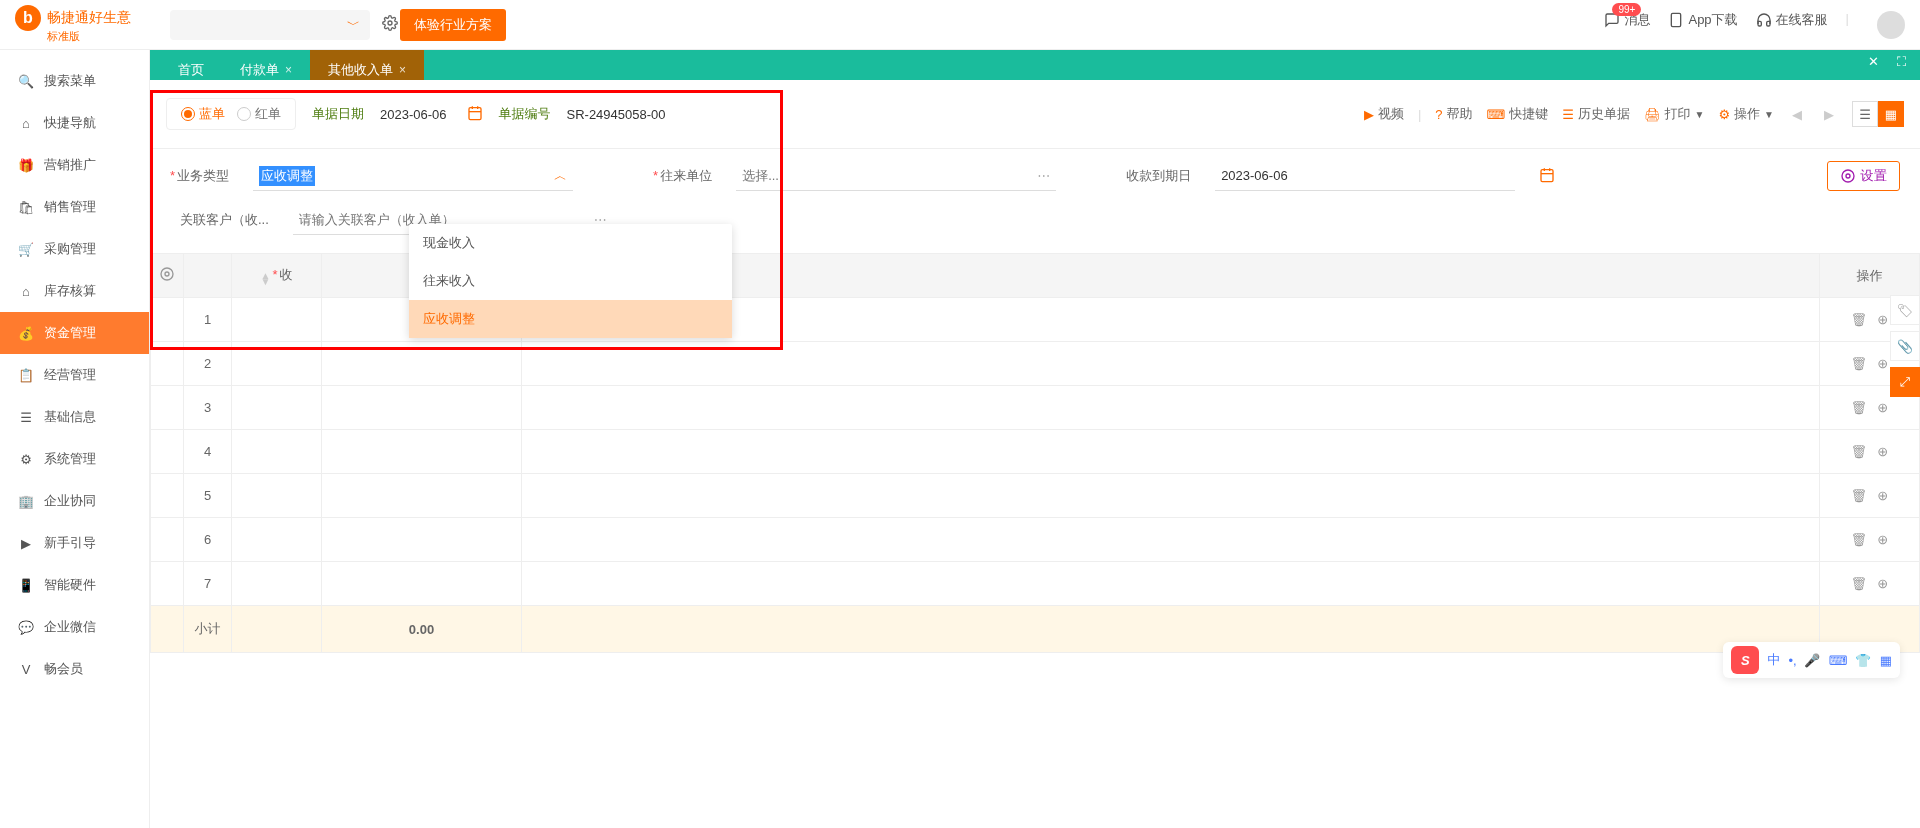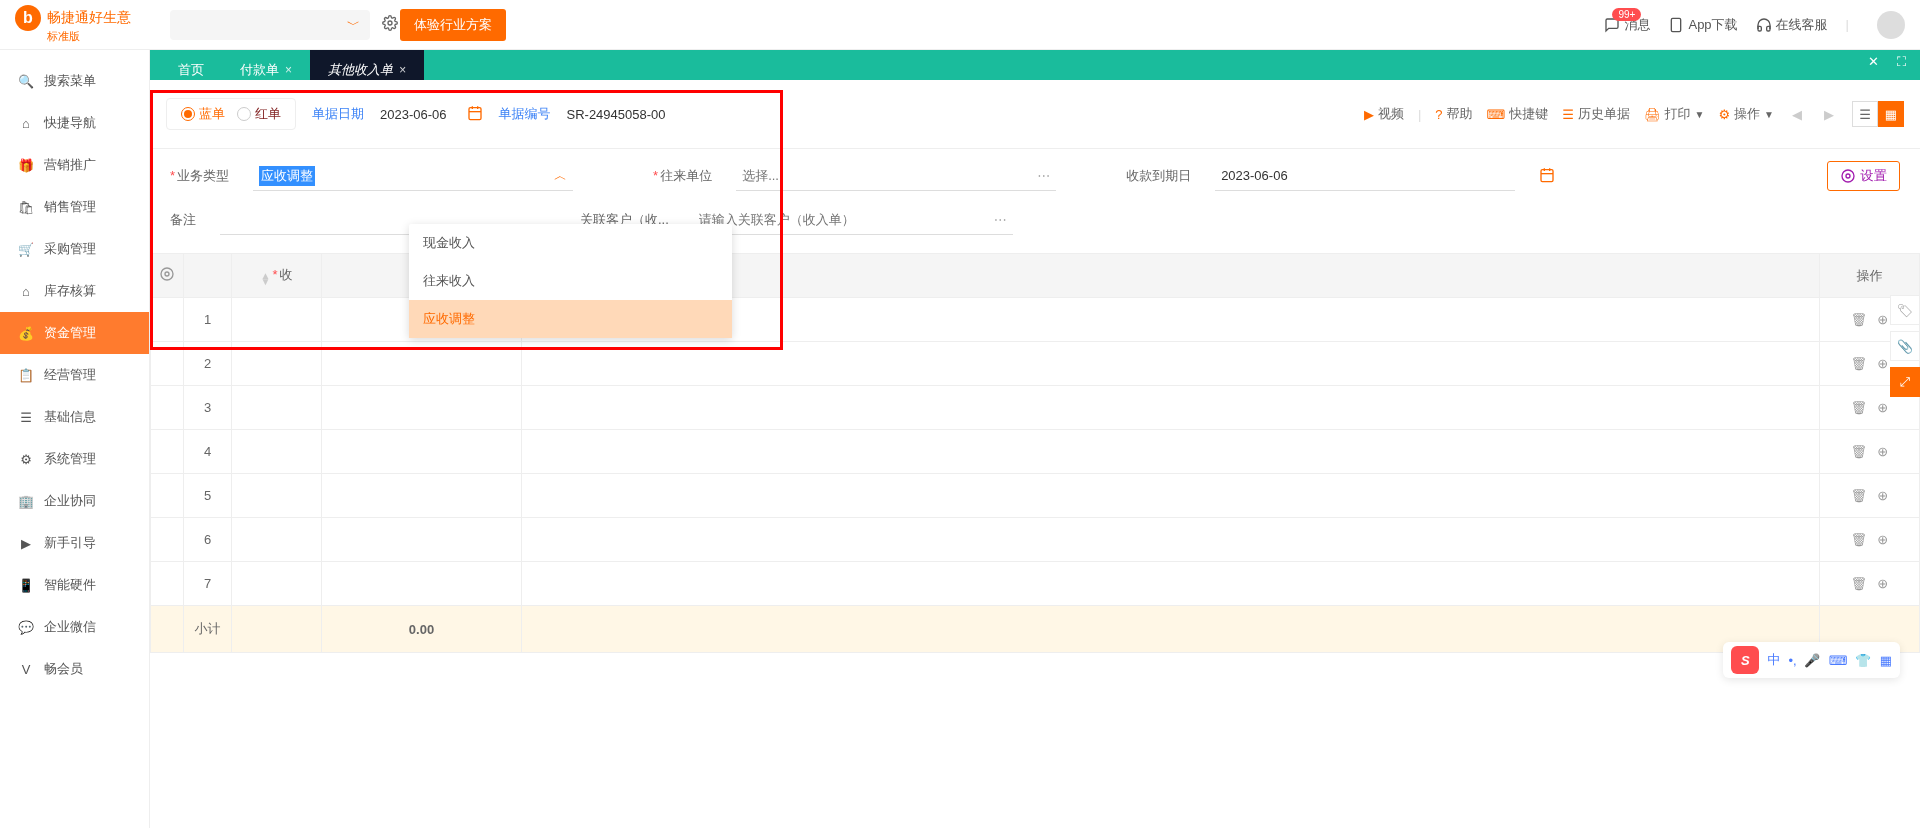--- a/index.html
+++ b/index.html
@@ -10,51 +10,51 @@
 .logo-icon { width: 26px; height: 26px; background: #ff6a00; border-radius: 50%; color: #fff; display: flex; align-items: center; justify-content: center; font-weight: bold; font-size: 16px; }
 .logo-text { margin-left: 6px; color: #ff6a00; font-size: 14px; font-weight: 500; }
 .logo-sub { color: #ff6a00; font-size: 11px; margin-left: 32px; margin-top: -2px; }
 .logo-wrap { display: flex; flex-direction: column; }
 
 .org-selector { margin-left: 20px; width: 200px; height: 30px; background: #f5f5f5; border-radius: 4px; display: flex; align-items: center; padding: 0 10px; color: #999; }
 .org-chevron { margin-left: auto; color: #ff6a00; }
 .gear-btn { margin-left: 12px; color: #666; cursor: pointer; }
 .trial-btn { margin-left: 2px; background: #ff6a00; color: #fff; padding: 7px 14px; border-radius: 3px; border: none; cursor: pointer; font-size: 13px; }
 
-.header-right { margin-left: auto; display: flex; align-items: center; gap: 18px; color: #555; }
+.header-right { margin-left: auto; display: flex; align-items: flex-start; gap: 18px; color: #555; }
 .hr-item { display: flex; align-items: center; gap: 4px; cursor: pointer; position: relative; }
 .badge { position: absolute; top: -8px; left: 8px; background: #ff4d4f; color: #fff; border-radius: 10px; padding: 1px 6px; font-size: 10px; }
 .avatar { width: 28px; height: 28px; border-radius: 50%; background: #ddd; margin-left: 10px; }
 
 .body-wrap { display: flex; height: calc(100vh - 50px); }
 
 .sidebar { width: 150px; background: #fff; border-right: 1px solid #eee; padding-top: 10px; }
 .side-item { display: flex; align-items: center; padding: 12px 18px; color: #555; cursor: pointer; gap: 10px; }
 .side-item.active { background: #ff7b2e; color: #fff; }
 .side-icon { width: 16px; height: 16px; display: flex; align-items: center; justify-content: center; }
 
 .main { flex: 1; display: flex; flex-direction: column; background: #f7f7f7; position: relative; }
 
 .tabs-bar { height: 30px; background: #1abc9c; display: flex; align-items: flex-start; padding: 0 10px; }
 .tab { padding: 0 18px; height: 40px; display: flex; align-items: center; color: #fff; cursor: pointer; gap: 6px; }
-.tab.active { background: #0f172a; font-style: italic; }
+.tab.active { background: #a16207; }
 .tab-close { font-size: 12px; opacity: 0.8; }
 .tabs-right { margin-left: auto; display: flex; gap: 10px; color: #fff; }
 .tabs-right-btn { cursor: pointer; padding: 4px; }
 
 .toolbar { background: #fff; padding: 18px 16px; display: flex; align-items: center; gap: 16px; border-bottom: 1px solid #eee; }
 .radio-group { display: flex; align-items: center; gap: 12px; background: #fff; border: 1px solid #eee; border-radius: 4px; padding: 6px 14px; }
 .radio-opt { display: flex; align-items: center; gap: 4px; cursor: pointer; }
 .radio-circle { width: 14px; height: 14px; border: 1px solid #ccc; border-radius: 50%; display: flex; align-items: center; justify-content: center; }
 .radio-circle.checked { border-color: #ff6a00; }
 .radio-circle.checked::after { content: ""; width: 8px; height: 8px; background: #ff6a00; border-radius: 50%; }
 .radio-opt.blue { color: #ff6a00; }
-.radio-opt.gray { color: #7f1d1d; }
-
-.tb-label { color: #3b82f6; }
+.radio-opt.gray { color: #737373; }
+
+.tb-label { color: #4d7c0f; }
 .tb-value { color: #333; margin-right: 4px; }
 .cal-icon { color: #ff6a00; }
 
 .toolbar-right { margin-left: auto; display: flex; align-items: center; gap: 14px; color: #666; font-size: 13px; }
 .tr-item { display: flex; align-items: center; gap: 4px; cursor: pointer; }
 .tr-icon { color: #ff6a00; }
 .nav-arrow { color: #ccc; cursor: pointer; padding: 0 4px; }
 .view-toggle { display: flex; }
 .vt-btn { width: 26px; height: 26px; border: 1px solid #ddd; display: flex; align-items: center; justify-content: center; cursor: pointer; }
 .vt-btn.active { background: #ff6a00; border-color: #ff6a00; color: #fff; }
@@ -328,26 +328,20 @@
         </div>
         <button class="settings-btn">
           <svg viewBox="0 0 24 24" fill="none" stroke="currentColor" stroke-width="2">
               <circle cx="12" cy="12" r="3"></circle>
               <circle cx="12" cy="12" r="9"></circle>
             </svg>
           <span>设置</span>
         </button>
       </div>
       <div class="form-row">
-        <div class="form-field">
-          <span class="field-label">备注</span>
-          <div class="field-input">
-              <input style="">
-            </div>
-        </div>
         <div class="form-field" style="margin-left:10px;">
           <span class="field-label">关联客户（收...</span>
           <div class="field-input">
             <input placeholder="请输入关联客户（收入单）" style="">
             <span class="dots">⋯</span>
           </div>
         </div>
       </div>
     </div>
 

